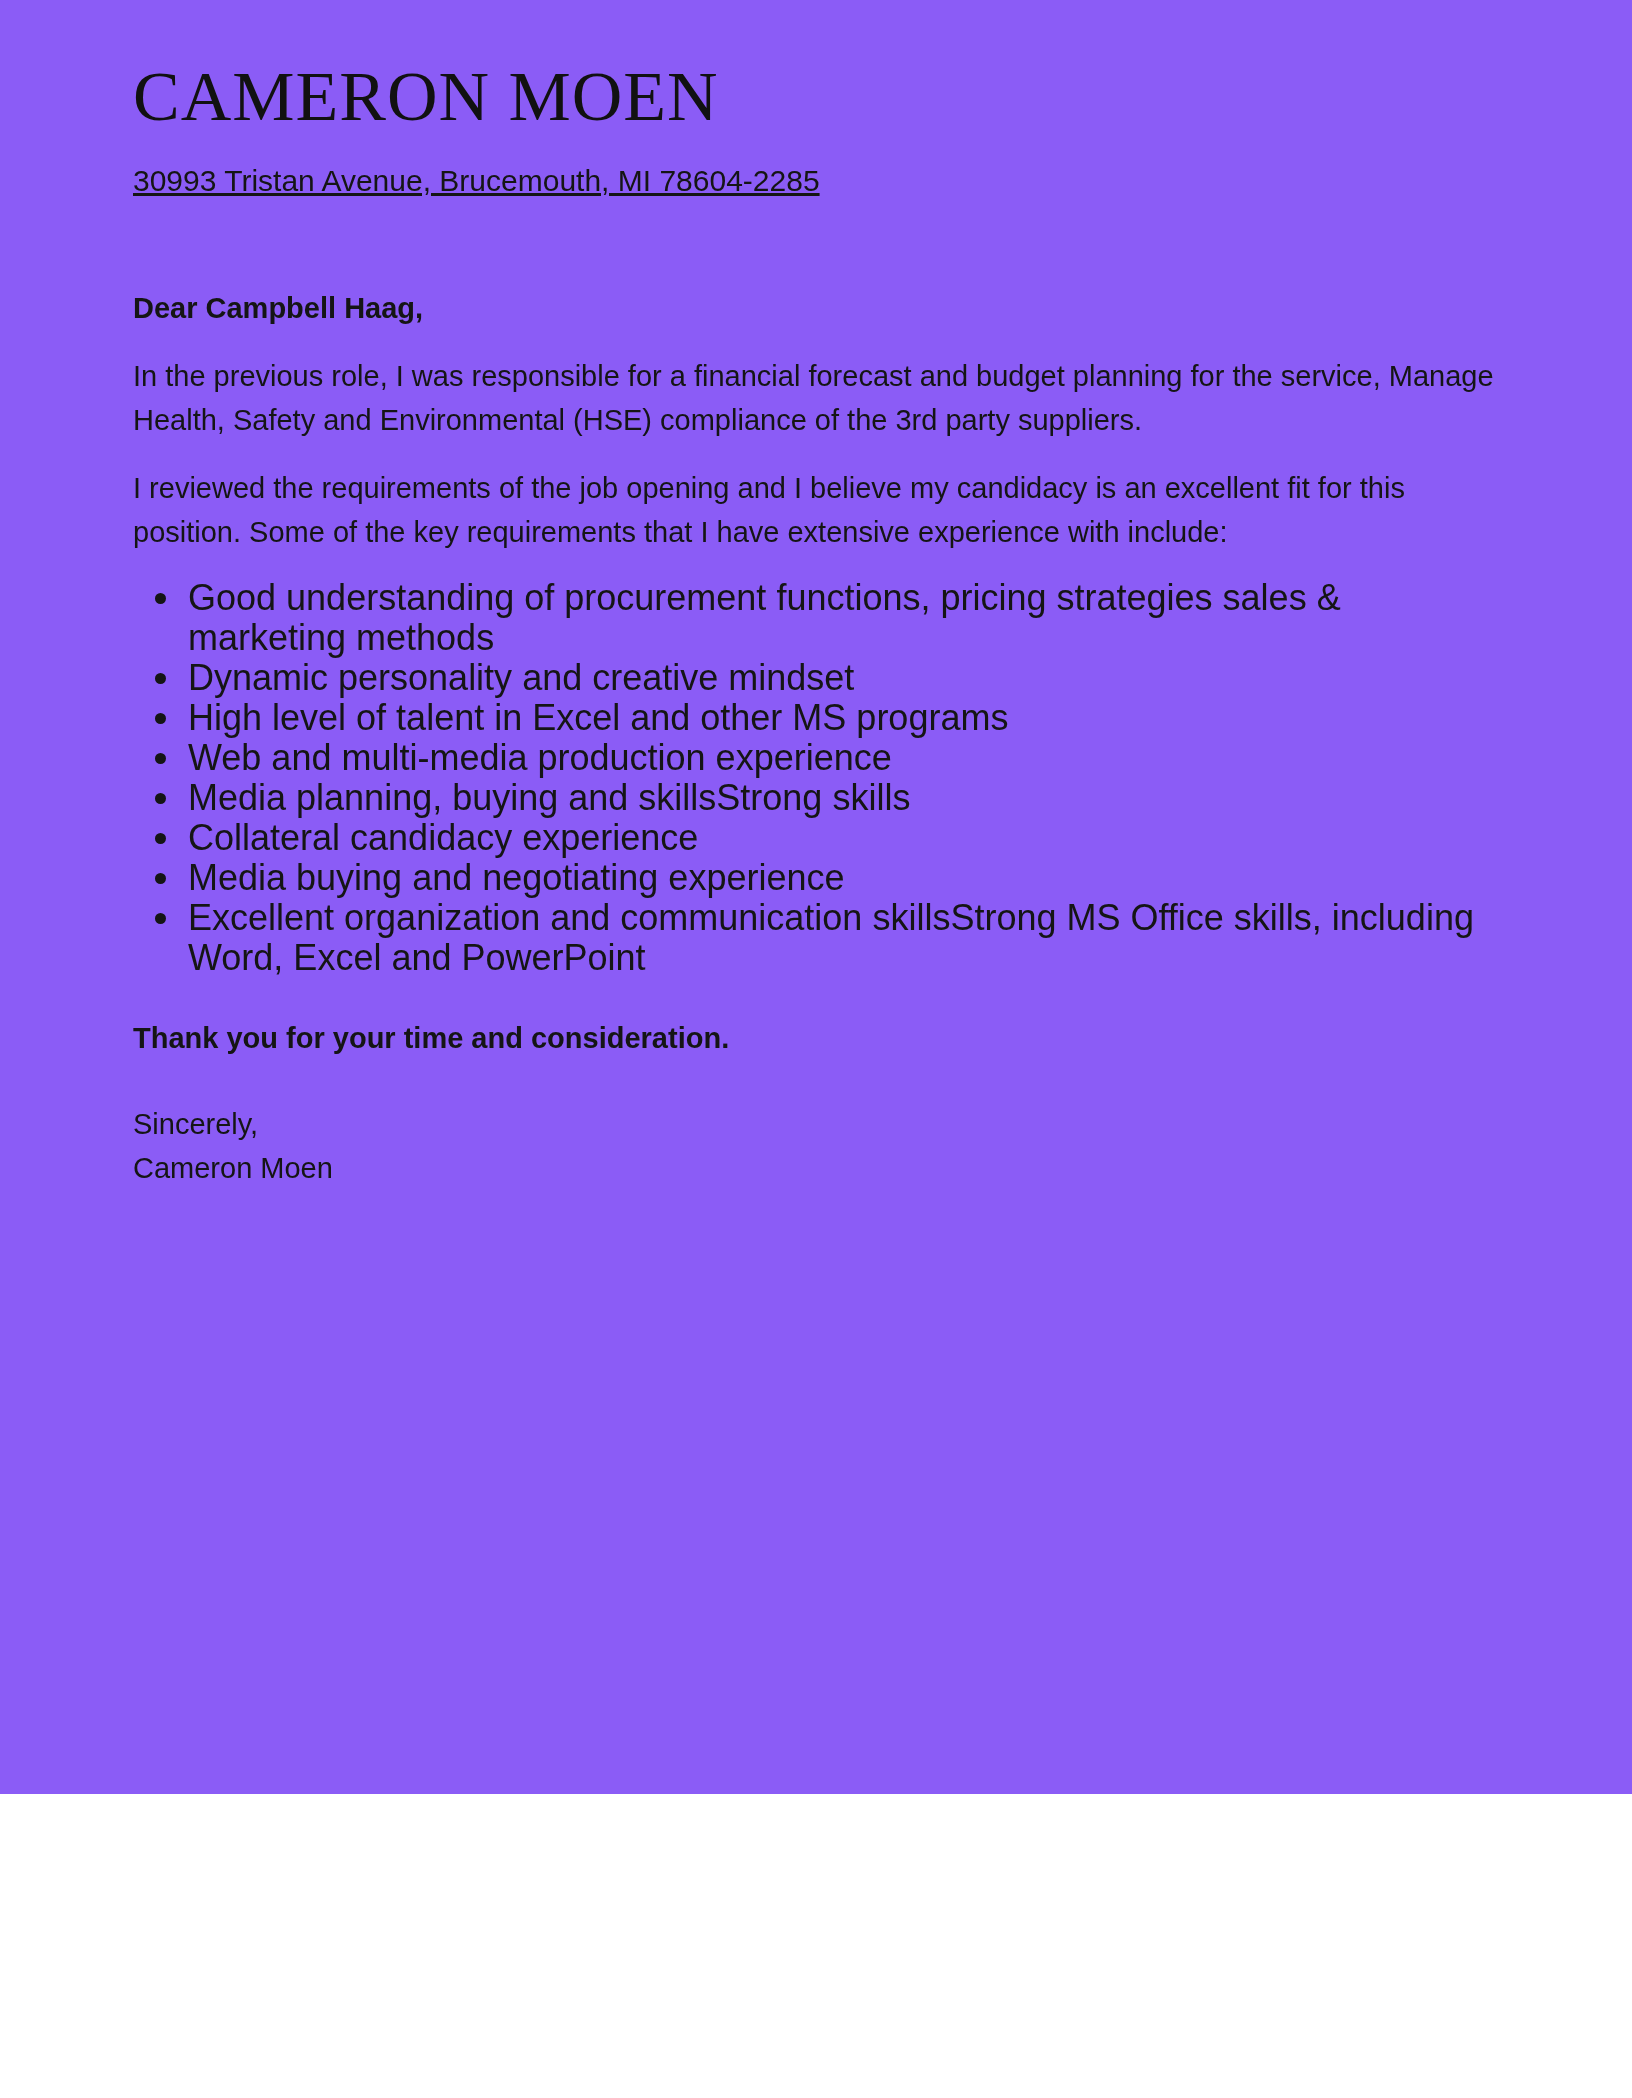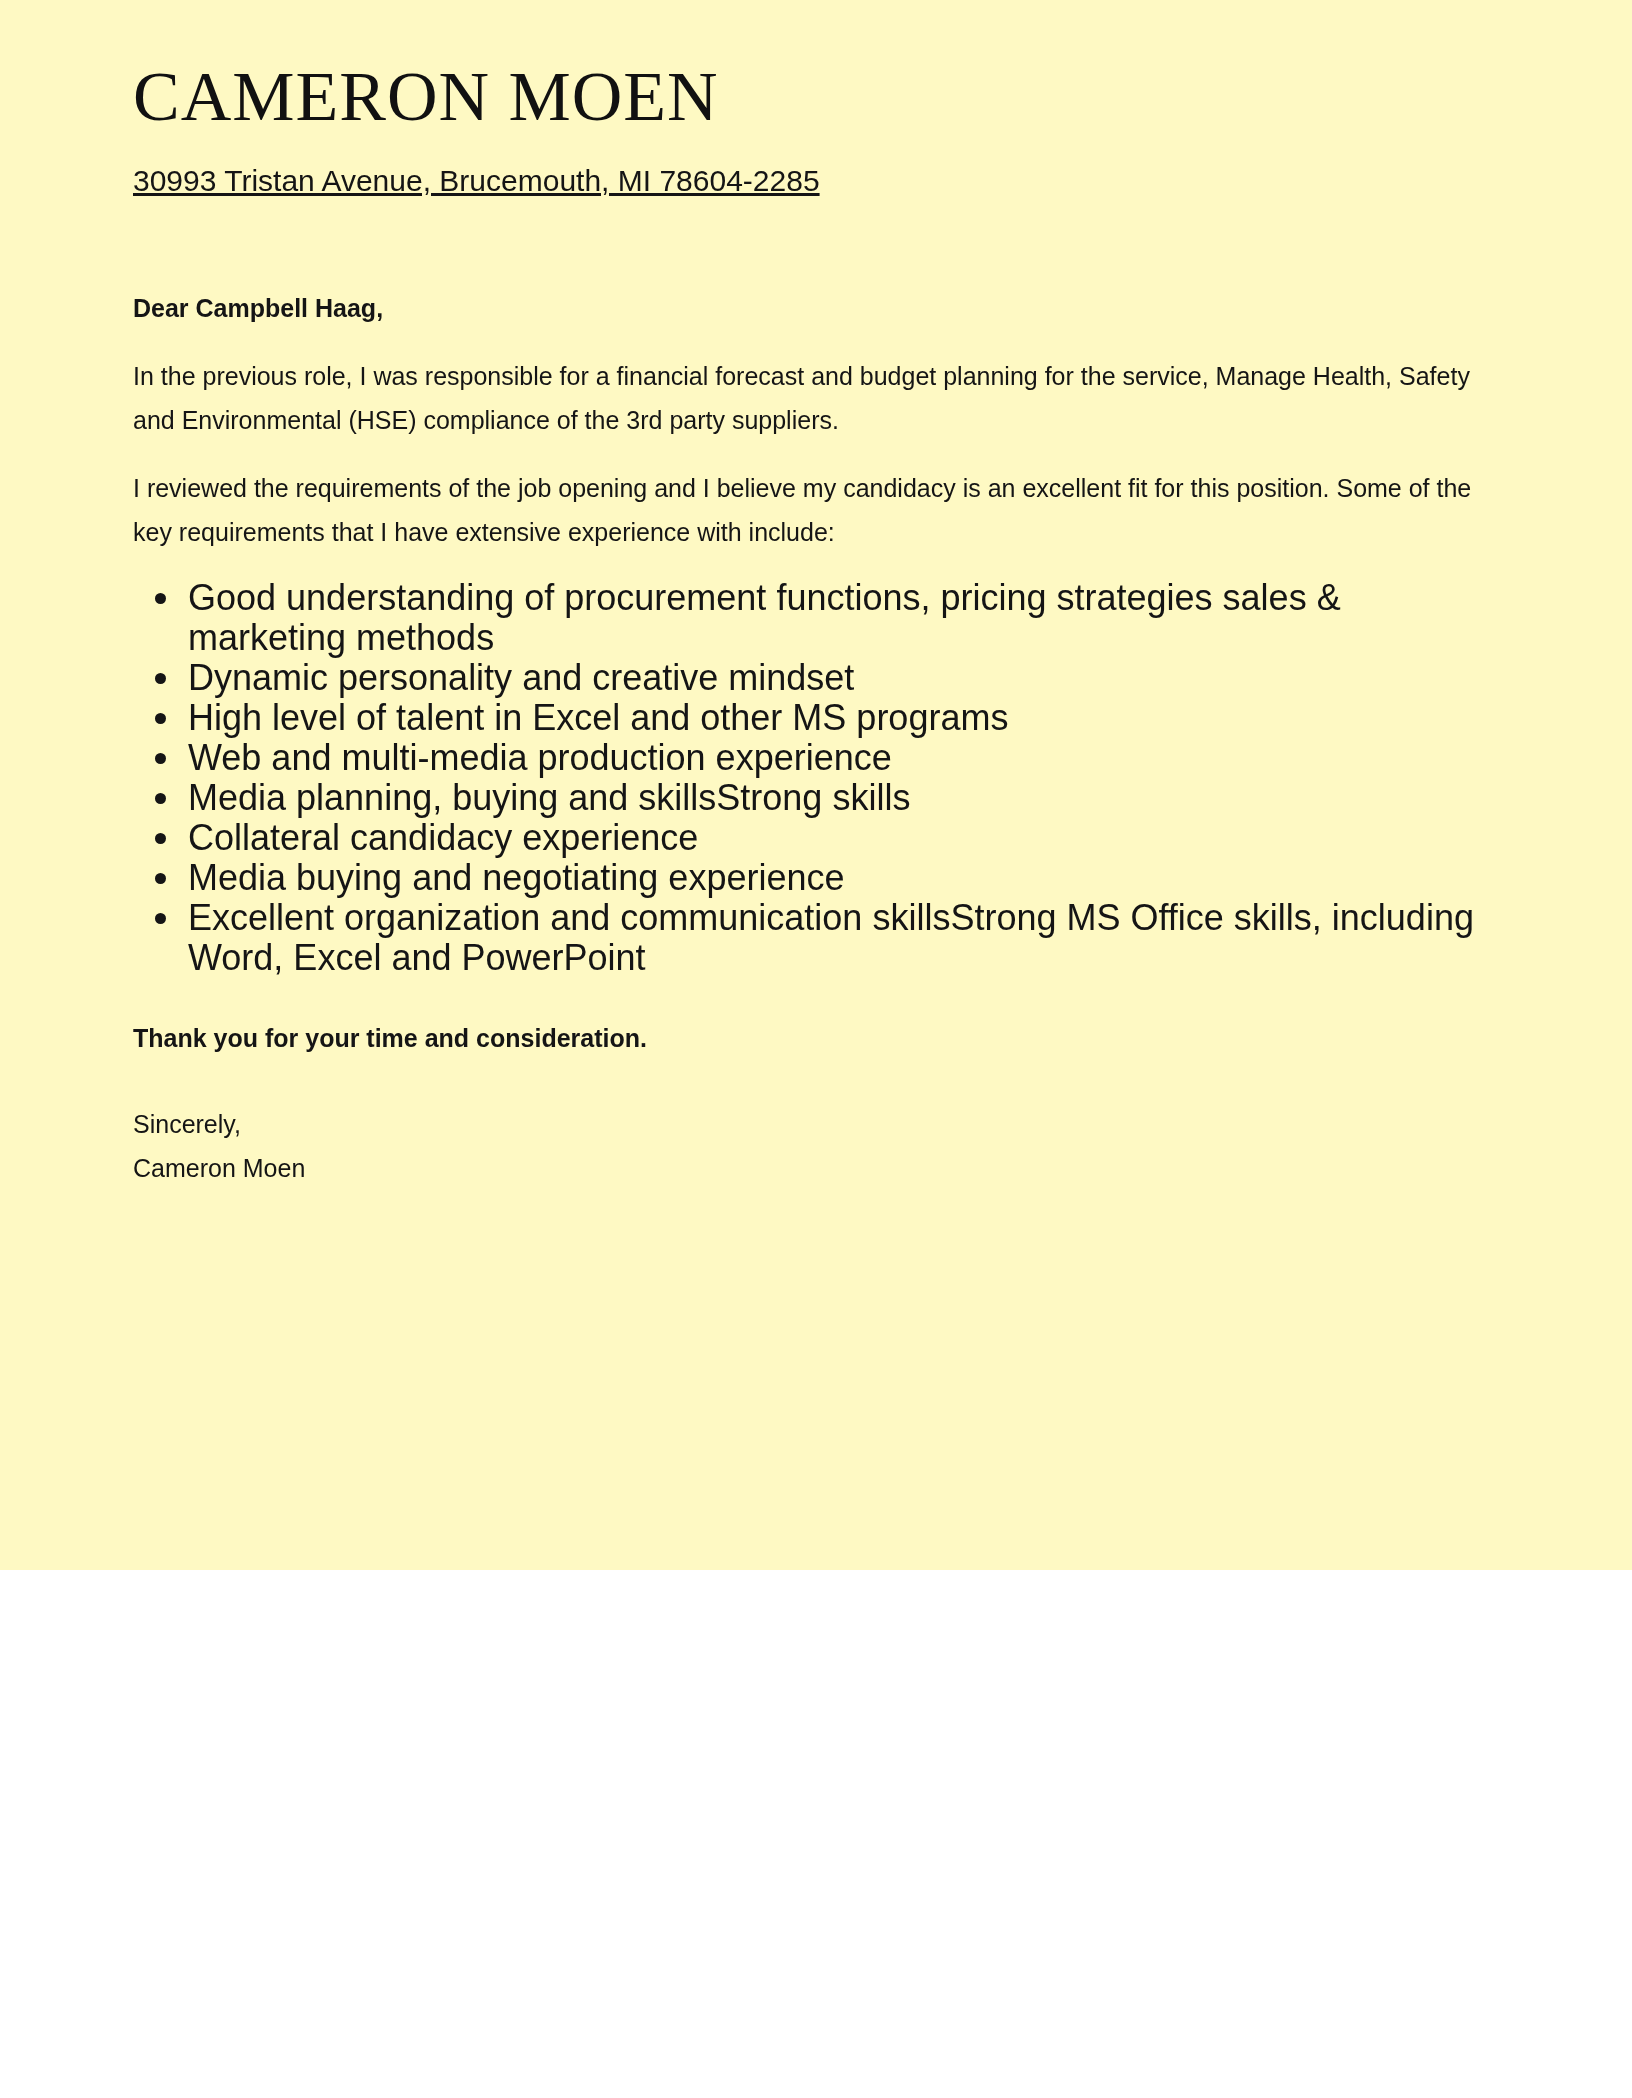--- a/index.html
+++ b/index.html
@@ -2,23 +2,23 @@
 <html><head>
 <meta charset="utf-8">
 <style>
   html, body {
     margin: 0;
     padding: 0;
     background: #ffffff;
   }
   .page {
     width: 1632px;
-    height: 1570px;
+    height: 1794px;
     box-sizing: border-box;
-    background: #fef9c3;
+    background: #8b5cf6;
     padding: 58px 133px 0 133px;
     font-family: "Liberation Sans", sans-serif;
     color: #151515;
     overflow: hidden;
   }
   h1.applicant-name {
     font-family: "Liberation Serif", serif;
     font-weight: 400;
     font-size: 70px;
     line-height: 1.1;
@@ -26,21 +26,21 @@
     margin: 0 0 26px 0;
     color: #111111;
   }
   p.address {
     font-size: 30px;
     line-height: 1.3;
     margin: 0 0 86px 0;
     text-decoration: underline;
   }
   .letter-body p {
-    font-size: 25px;
+    font-size: 29px;
     line-height: 44px;
     margin: 0 0 24px 0;
   }
   p.salutation {
     font-weight: 700;
   }
   ul.bullets {
     margin: 0 0 38px 0;
     padding: 0 0 0 51px;
     list-style: disc outside;

